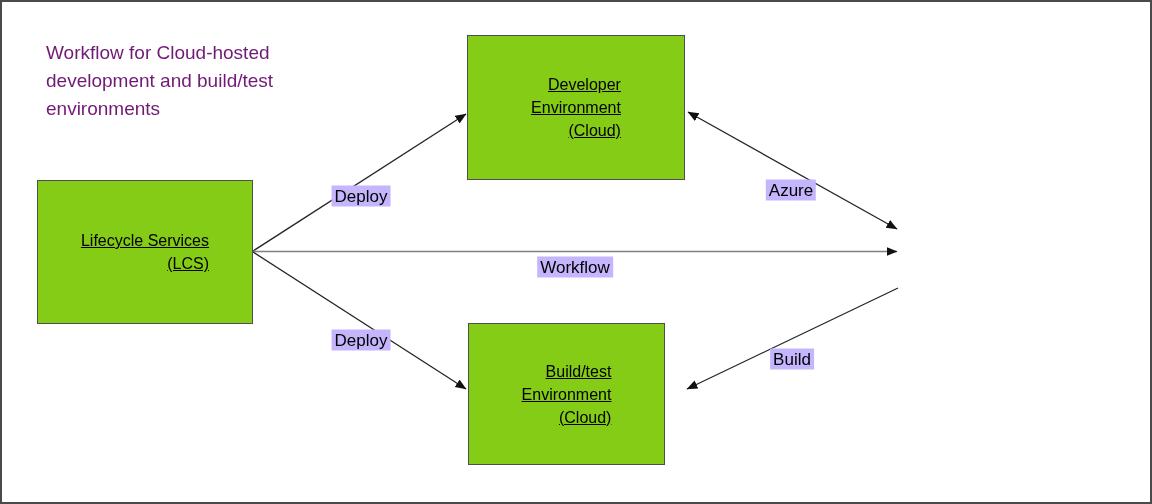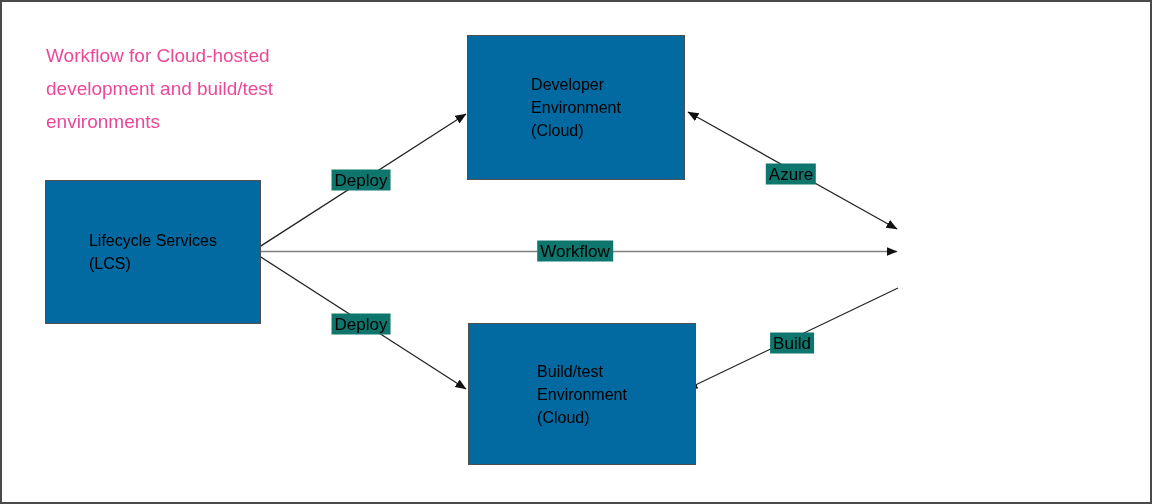--- a/index.html
+++ b/index.html
@@ -20,55 +20,57 @@
     position: absolute;
     left: 0;
     top: 0;
     z-index: 1;
   }
   .diagram-title {
     position: absolute;
     left: 44px;
     top: 37px;
     font-size: 19px;
-    line-height: 33px;
+    line-height: 28px;
     white-space: pre-line;
-    color: #ec4899;
+    color: #701a75;
     z-index: 2;
   }
   .node {
     position: absolute;
-    background: #0369a1;
+    background: #84cc16;
     border: 1.5px solid #4f4f4f;
     display: flex;
     align-items: center;
     justify-content: center;
-    text-align: left;
+    text-align: right;
     z-index: 2;
+    text-decoration: underline;
   }
   .node-label {
     font-size: 16px;
     line-height: 23px;
     white-space: pre-line;
     color: #000000;
   }
-  .node-lcs       { left: 35px;  top: 178px; width: 216px; height: 144px; margin-left: 8px; }
+  .node-lcs       { left: 35px;  top: 178px; width: 216px; height: 144px; }
   .node-dev       { left: 465px; top: 33px;  width: 218px; height: 145px; }
-  .node-build     { left: 466px; top: 321px; width: 228px; height: 142px; }
+  .node-build     { left: 466px; top: 321px; width: 197px; height: 142px; }
   .node-source    { left: 897px; top: 178px; width: 216px; height: 143px; }
   .edge-label {
     position: absolute;
     transform: translate(-50%, -50%);
-    background: #0f766e;
+    background: #c4b5fd;
     padding: 0 3px;
     font-size: 17px;
     line-height: 21px;
     white-space: nowrap;
     color: #000000;
     z-index: 2;
+    margin-top: 16px;
   }
   .label-deploy-dev   { left: 359px; top: 178px; }
   .label-connect      { left: 573px; top: 249px; }
   .label-deploy-build { left: 359px; top: 322px; }
   .label-sync         { left: 789px; top: 172px; }
   .label-build        { left: 790px; top: 341px; }
 </style>
 </head>
 <body>
 

